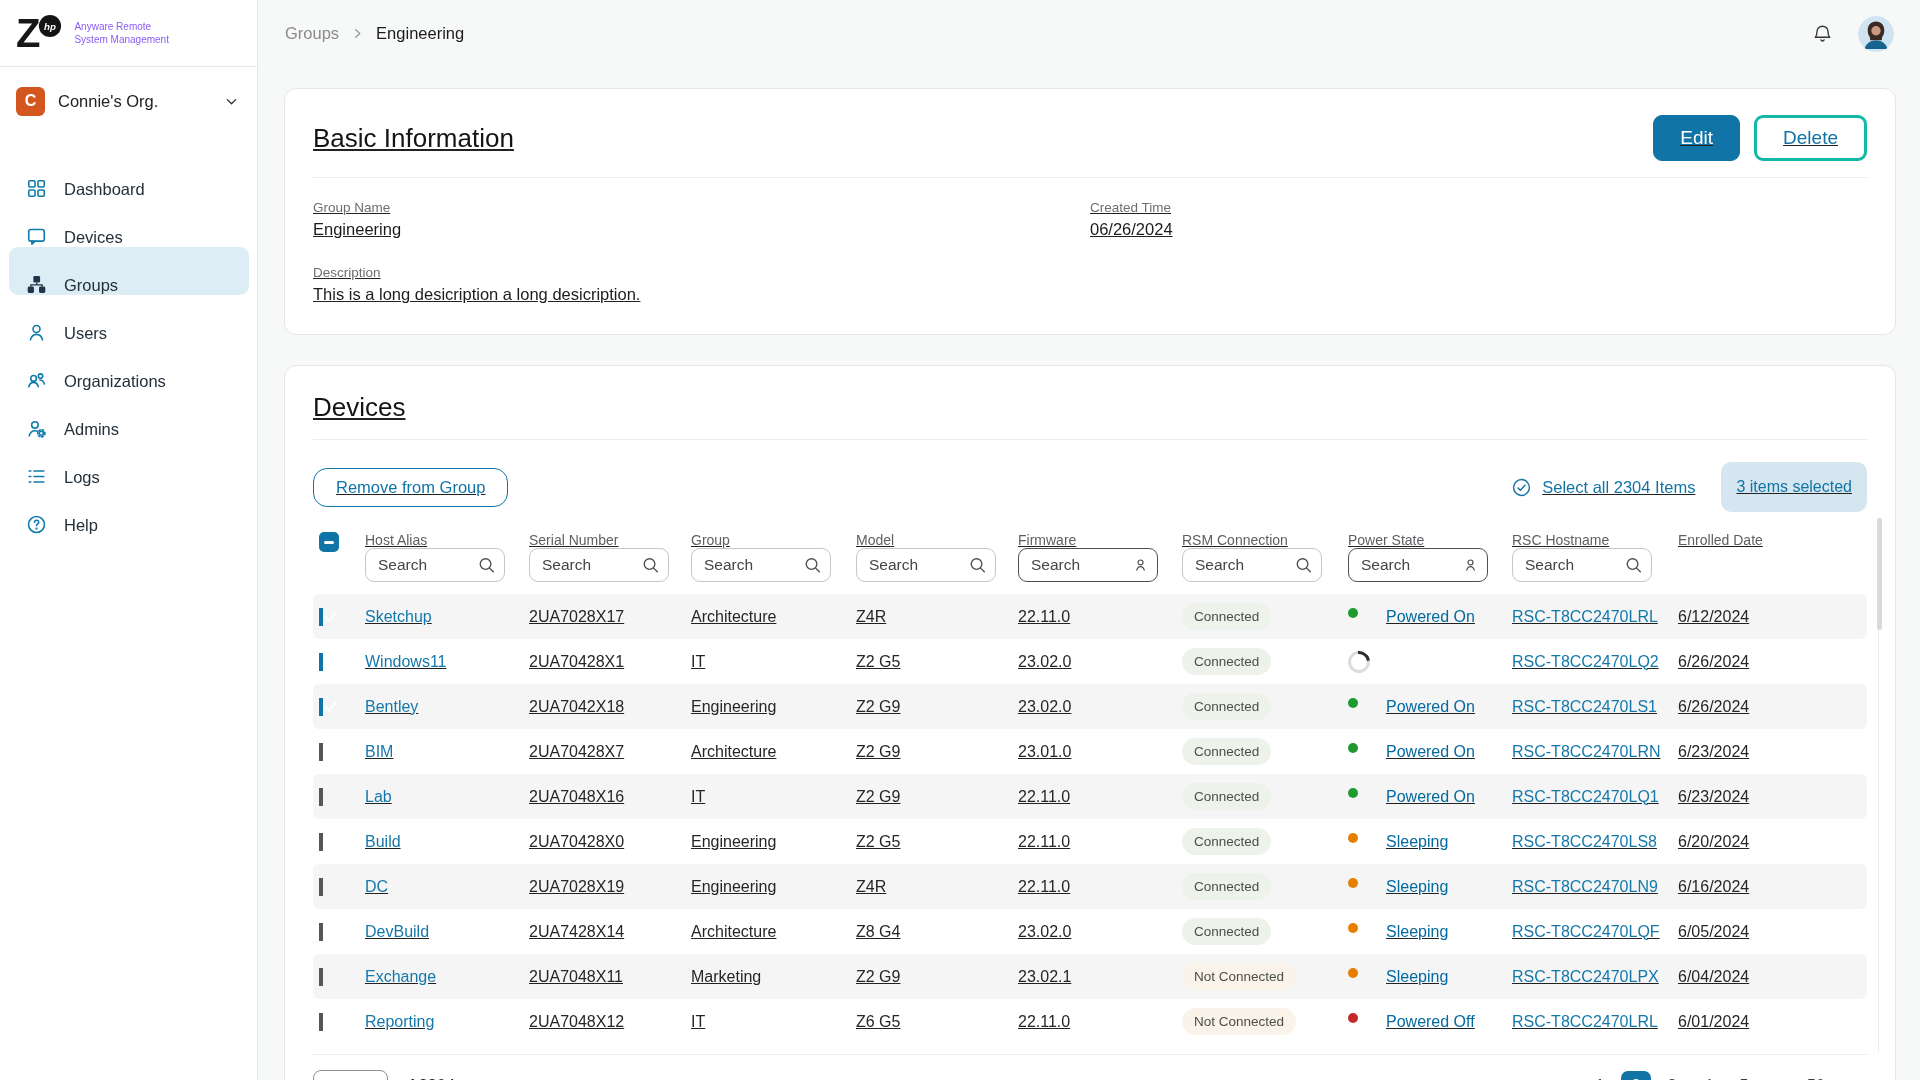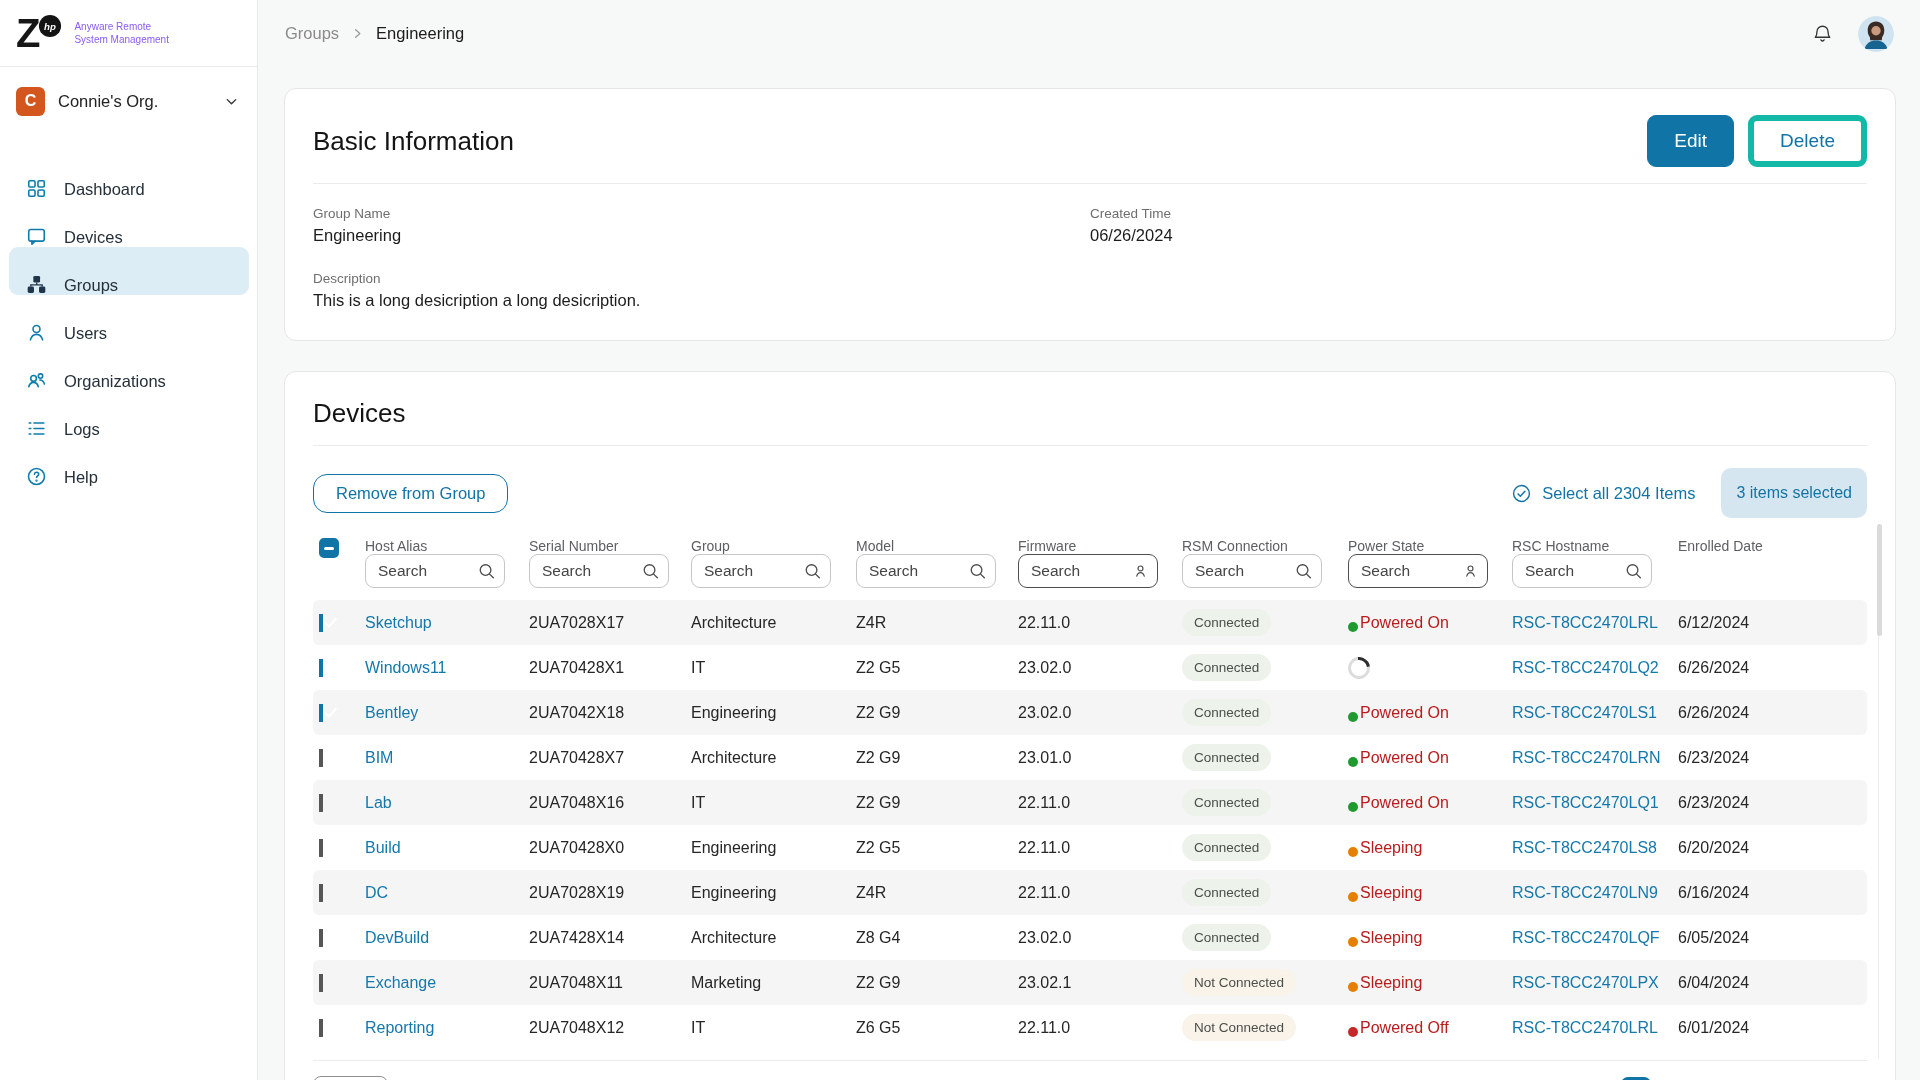--- a/index.html
+++ b/index.html
@@ -31,28 +31,28 @@
   .breadcrumb { display:flex; align-items:center; gap:12px; font-size:16.5px; }
   .crumb-link { color:#8a8a8a; cursor:pointer; }
   .crumb-sep { color:#9a9a9a; display:flex; }
   .crumb-current { color:#1c1c1c; }
   .topbar-right { margin-left:auto; display:flex; align-items:center; gap:24px; }
   .bell { cursor:pointer; display:flex; }
   .avatar { width:36px; height:36px; border-radius:50%; overflow:hidden; cursor:pointer; }
 
   
   .content { padding:21px 24px 0 26px; }
-  .card { background:#fff; border:1px solid #e6e6e6; border-radius:12px; }
+  .card { background:#fff; border:1px solid #e6e6e6; border-radius:12px;text-decoration:underline; }
   .card-basic { padding:26px 28px 30px; margin-bottom:30px; }
   .card-head { display:flex; align-items:center; justify-content:space-between; }
   .card-title { font-size:26px; font-weight:500; color:#141414; letter-spacing:0; }
   .head-buttons { display:flex; gap:14px; }
   .btn { font-family:inherit; font-size:19px; border-radius:9px; padding:9px 26px; cursor:pointer; }
   .btn-primary { background:#1174a6; border:1px solid #1174a6; color:#fff; }
-  .btn-outline { background:#fff; border:6px solid #14b8a6; color:#1174a6;text-align:right; }
+  .btn-outline { background:#fff; border:3px solid #14b8a6; color:#1174a6;text-align:right; }
   .divider { border:none; border-top:1px solid #ebebeb; margin:16px 0 0; }
   .fields { margin-top:22px; display:grid; grid-template-columns:1fr 1fr; row-gap:26px; }
   .field-label { font-size:13.5px; color:#6e6e6e; margin-bottom:5px; }
   .field-value { font-size:16.5px; color:#1c1c1c; }
 
   
   .card-devices { padding:26px 28px 0; position:relative; }
   .toolbar { margin-top:22px; display:flex; align-items:center; }
   .btn-remove { background:#fff; border:1px solid #1174a6; color:#1174a6; font-size:16.5px; padding:9px 22px; border-radius:14px; cursor:pointer; font-family:inherit; }
   .toolbar-right { margin-left:auto; display:flex; align-items:center; gap:26px; }
@@ -72,21 +72,21 @@
   .t-row.odd { background:#f5f5f5; }
   .cell { font-size:16px; color:#262626; padding-right:8px; white-space:nowrap; overflow:hidden; text-overflow:ellipsis; }
   .cell-link { color:#1478ab; cursor:pointer; text-decoration:none; }
   .checkbox { width:20px; height:20px; border-radius:5px; border:2px solid #565656; background:#fff; cursor:pointer; position:relative; margin-left:6px; }
   .checkbox.checked, .checkbox.indeterminate { background:#1174a6; border-color:#1174a6; }
   .checkbox.checked::after { content:""; position:absolute; left:5.5px; top:1.5px; width:5px; height:10px; border:solid #fff; border-width:0 2.2px 2.2px 0; transform:rotate(42deg); }
   .checkbox.indeterminate::after { content:""; position:absolute; left:3px; top:7px; width:10px; height:2.6px; border-radius:2px; background:#fff; }
   .badge { display:inline-block; font-size:13.5px; color:#4b4f4a; padding:6px 12px; border-radius:14px; }
   .badge.connected { background:#edf2ea; }
   .badge.not-connected { background:#f9f3ea; }
-  .power { display:flex; align-items:flex-end; gap:2px; font-size:16px; color:#b91c1c; }
+  .power { display:flex; align-items:flex-start; gap:28px; font-size:16px; color:#0369a1; }
   .dot { width:10px; height:10px; border-radius:50%; flex-shrink:0; }
   .spinner { width:22px; height:22px; border-radius:50%; border:3px solid #dcdcdc; border-top-color:#2e2e2e; transform:rotate(38deg); }
 
   .v-scroll-track { position:absolute; right:16px; top:152px; bottom:64px; width:1px; background:#ebebeb; }
   .v-scroll-thumb { position:absolute; right:13px; top:152px; width:5px; height:112px; border-radius:3px; background:#dadada; }
 
   .pagination { margin-top:10px; border-top:1px solid #ececec; height:62px; display:flex; align-items:center; }
   .page-size { display:flex; align-items:center; gap:9px; border:1px solid #8f8f8f; border-radius:8px; padding:6px 10px; font-size:15.5px; color:#2b2b2b; cursor:pointer; }
   .of-label { font-size:16.5px; color:#1f1f1f; margin-left:12px; }
   .pager { margin-left:auto; display:flex; align-items:center; gap:6px; }
@@ -173,20 +173,31 @@
         <div class="nav-item">
           <span class="nav-icon">
             <svg viewBox="0 0 20 20" width="21" height="21" fill="none" stroke="currentColor" stroke-width="1.5" stroke-linecap="round" stroke-linejoin="round">
               <circle cx="7.2" cy="8" r="2.7"></circle>
               <path d="M2.6 16c.8-2.9 2.5-4.2 4.6-4.2s3.8 1.3 4.6 4.2"></path>
               <circle cx="13.8" cy="5.8" r="2.1"></circle>
               <path d="M13.2 9.5c2.2.1 3.7 1.3 4.3 3.9"></path>
             </svg>
           </span>
           <span class="nav-label">Organizations</span>
+        </div>
+        <div class="nav-item">
+          <span class="nav-icon">
+            <svg viewBox="0 0 20 20" width="21" height="21" fill="none" stroke="currentColor" stroke-width="1.5" stroke-linecap="round" stroke-linejoin="round">
+              <circle cx="8.5" cy="6.7" r="3.1"></circle>
+              <path d="M3 17c.9-3.4 2.9-4.9 5.5-4.9 1 0 1.9.2 2.7.7"></path>
+              <circle cx="14.6" cy="14.6" r="1.9"></circle>
+              <circle cx="14.6" cy="14.6" r="3.4" stroke-dasharray="1.4 1.9"></circle>
+            </svg>
+          </span>
+          <span class="nav-label">Admins</span>
         </div>
         <div class="nav-item">
           <span class="nav-icon">
             <svg viewBox="0 0 20 20" width="21" height="21" fill="none" stroke="currentColor" stroke-width="1.5" stroke-linecap="round" stroke-linejoin="round">
               <path d="M3 4.8h1.6M7.6 4.8H17M3 10h1.6M7.6 10H17M3 15.2h1.6M7.6 15.2H17"></path>
             </svg>
           </span>
           <span class="nav-label">Logs</span>
         </div>
         <div class="nav-item">

